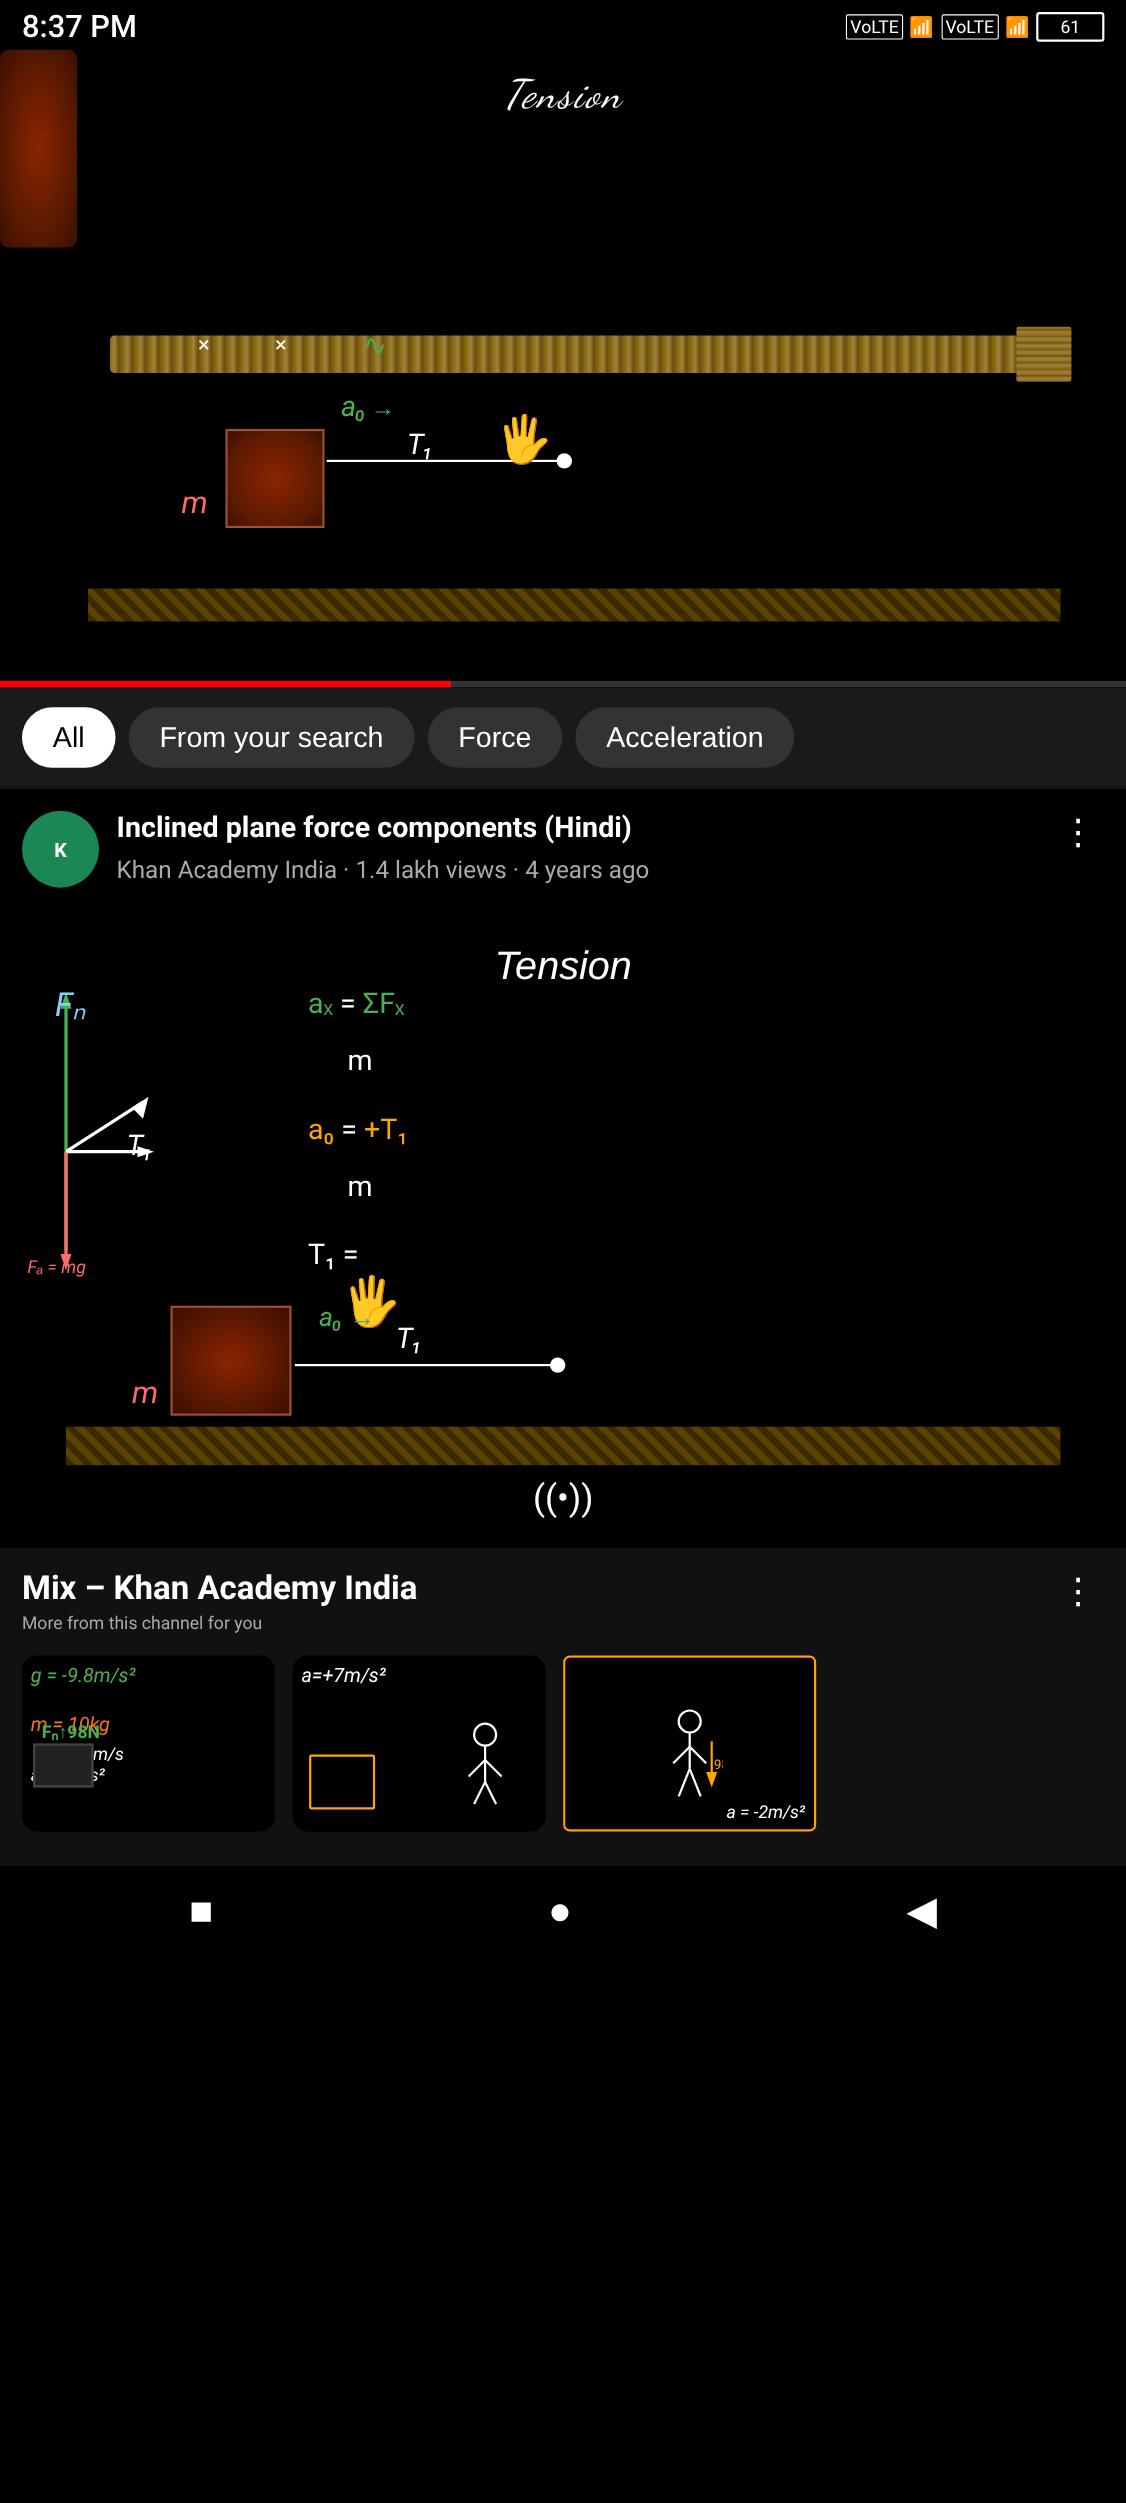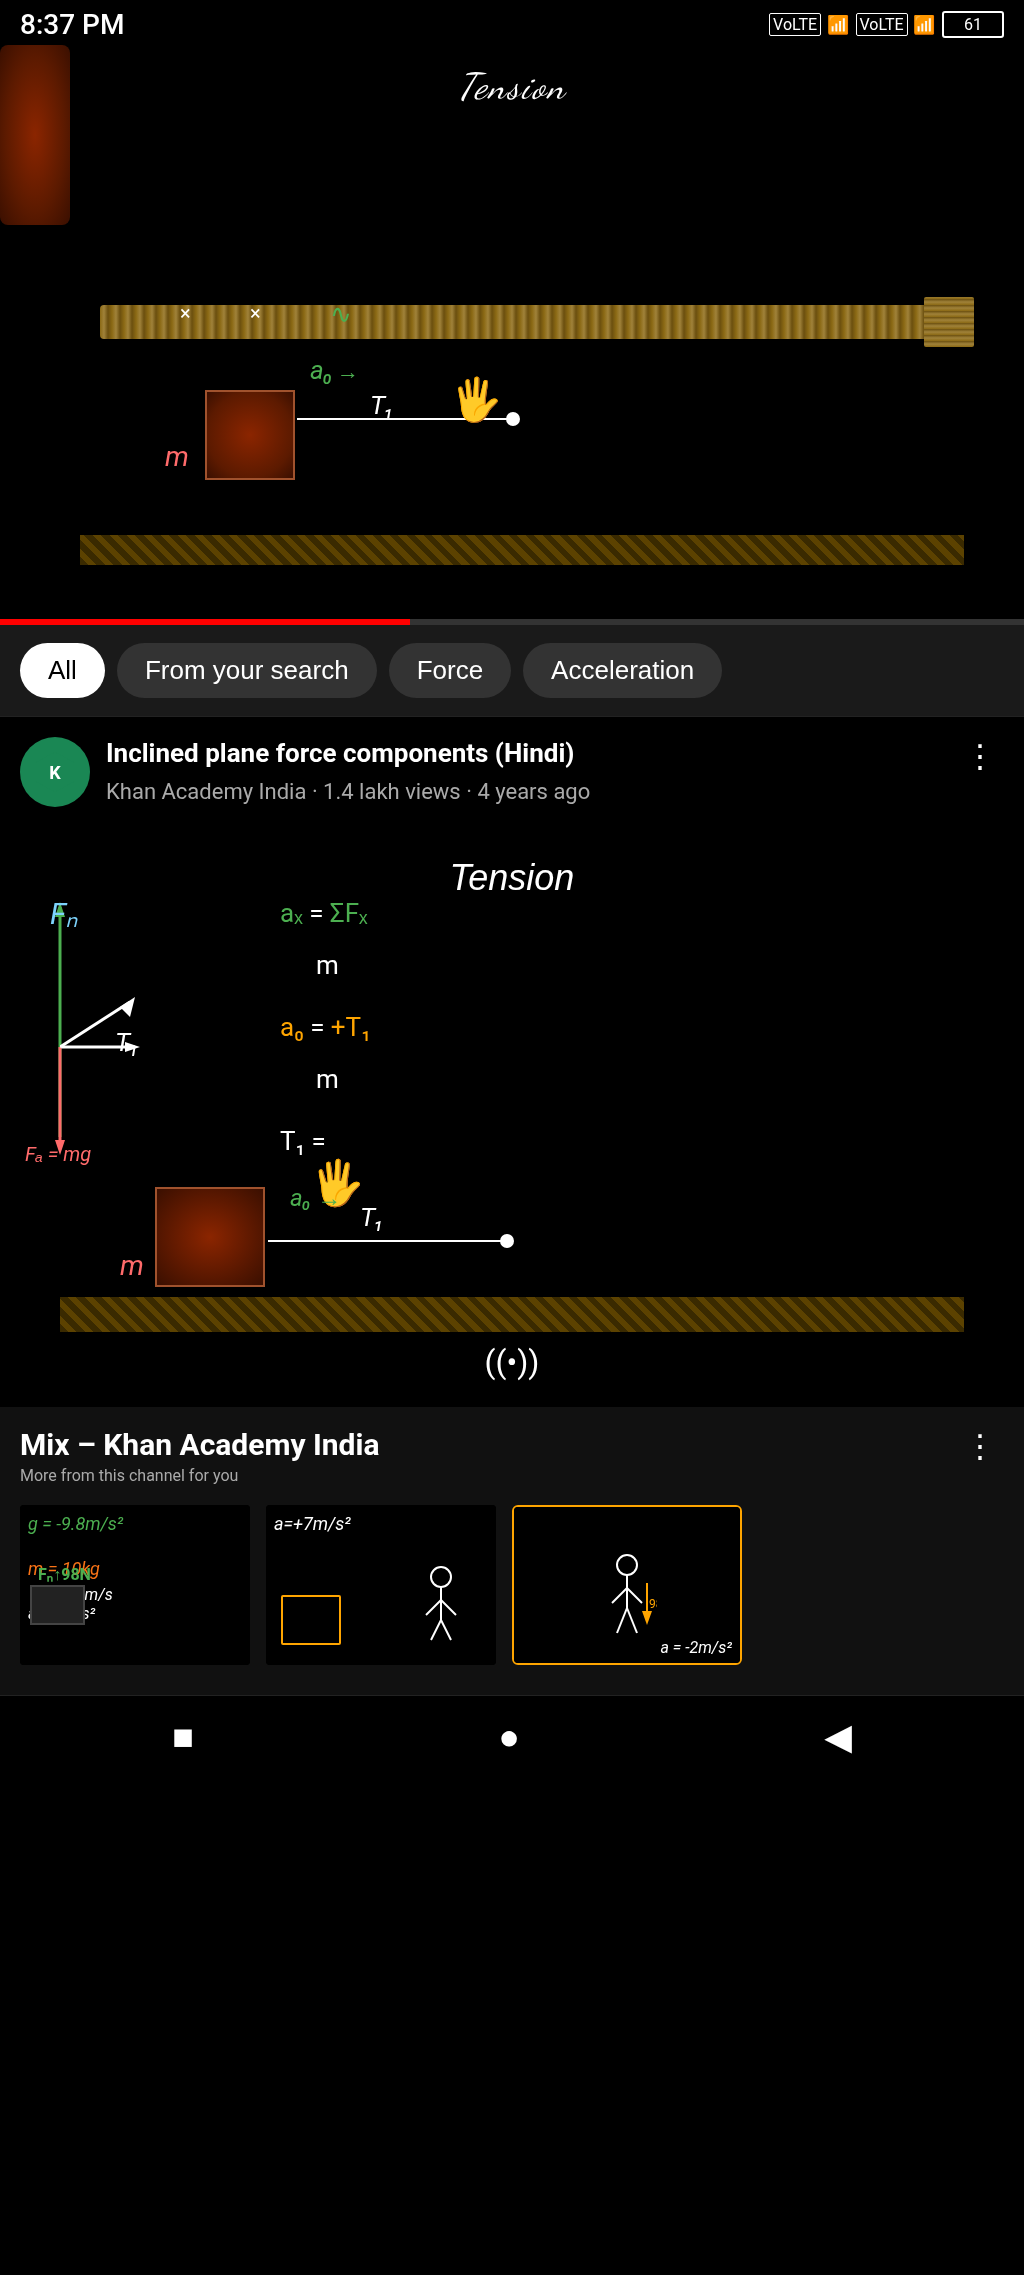--- a/index.html
+++ b/index.html
@@ -265,21 +265,21 @@
     }
     .thumbnails-row::-webkit-scrollbar { display: none; }
     .thumb-item {
       flex-shrink: 0;
       width: 230px;
     }
     .thumb-img {
       width: 100%;
       height: 160px;
       background: #000;
-      border-radius: 4px;
+      border-radius: 14px;
       overflow: hidden;
       position: relative;
     }
 
     
     .nav-bar {
       display: flex;
       justify-content: space-around;
       align-items: center;
       background: #000;
@@ -398,21 +398,21 @@
     </svg>
 
     <div style="position:absolute;top:65px;left:50px;color:#7dd3fc;font-size:30px;font-style:italic;">Fₙ</div>
 
     <div style="position:absolute;top:200px;left:115px;color:#fff;font-size:26px;font-style:italic;">T₁</div>
     <svg style="position:absolute;top:165px;left:60px;" width="80" height="60">
       <line x1="0" y1="55" x2="70" y2="10" stroke="#fff" stroke-width="3"></line>
       <polygon points="75,5 60,15 70,25" fill="#fff"></polygon>
     </svg>
 
-    <div style="position:absolute;top:315px;left:25px;color:#FF6B6B;font-size:20px;font-style:italic;">Fₐ = mg</div>
+    <div style="position:absolute;top:315px;left:25px;color:#FF6B6B;font-size:16px;font-style:italic;">Fₐ = mg</div>
 
     <div style="position:absolute;top:60px;left:280px;color:#fff;font-size:26px;line-height:2;">
       <div><span style="color:#4CAF50;">aₓ</span> = <span style="color:#4CAF50;">ΣFₓ</span><br><span style="margin-left:36px;">m</span></div>
       <div style="margin-top:10px;"><span style="color:#FFA500;">a₀</span> = <span style="color:#FFA500;">+T₁</span><br><span style="margin-left:36px;">m</span></div>
       <div style="margin-top:10px;">T₁ =</div>
     </div>
 
     <div style="position:absolute;top:330px;left:310px;font-size:44px;">🖐</div>
 
     <div style="position:absolute;bottom:195px;left:290px;color:#4CAF50;font-size:24px;font-style:italic;">a₀ →</div>

